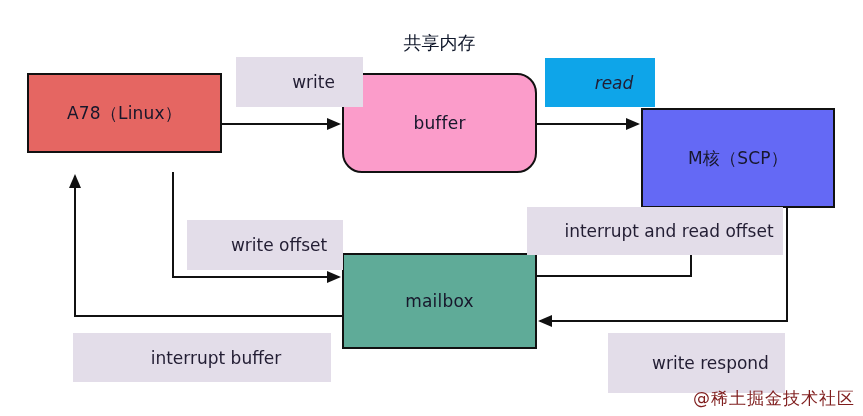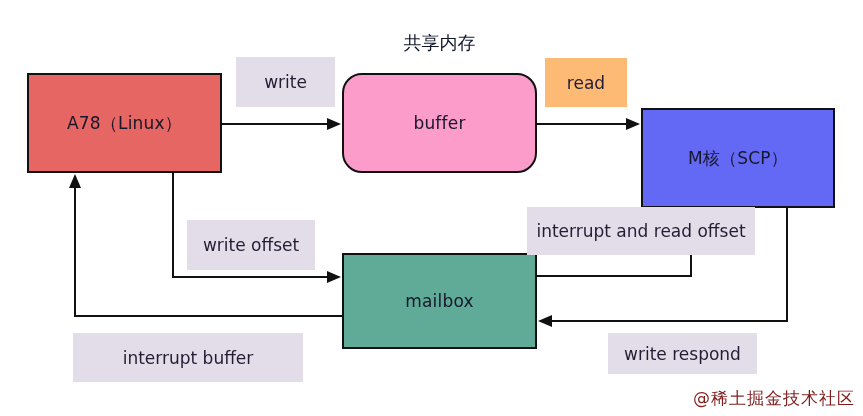--- a/index.html
+++ b/index.html
@@ -31,38 +31,39 @@
     position: absolute;
     box-sizing: border-box;
     border: 2px solid #111111;
     display: flex;
     align-items: center;
     justify-content: center;
     font-size: 17px;
     color: #17172b;
     letter-spacing: 0.2px;
   }
-  #node-a78     { left: 27px;  top: 73px;  width: 195px; height: 100px; }
+  #node-a78     { left: 27px;  top: 73px;  width: 195px; height: 80px; }
   #node-buffer  { left: 342px; top: 73px;  width: 195px; height: 100px; border-radius: 20px; }
   #node-mcore   { left: 641px; top: 73px;  width: 194px; height: 100px; margin-top: 35px; }
   #node-mailbox { left: 342px; top: 253px; width: 195px; height: 96px; }
   .chip {
     position: absolute;
     display: flex;
     align-items: center;
     justify-content: center;
     font-size: 17px;
     color: #221d33;
+    padding-left: 28px;
   }
   #chip-write             { left: 236px; top: 57px;  width: 99px;  height: 50px; }
   #chip-read              { left: 545px; top: 58px;  width: 82px;  height: 49px; }
   #chip-write-offset      { left: 187px; top: 220px; width: 128px; height: 50px; }
   #chip-interrupt-read    { left: 527px; top: 207px; width: 228px; height: 48px; }
   #chip-interrupt-respond { left: 73px;  top: 333px; width: 230px; height: 49px; }
-  #chip-write-respond     { left: 608px; top: 333px; width: 149px; height: 41px; }
+  #chip-write-respond     { left: 608px; top: 333px; width: 149px; height: 60px; }
   .diagram-title {
     position: absolute;
     left: 342px;
     top: 31px;
     width: 195px;
     text-align: center;
     font-size: 18px;
     color: #0f172a;
   }
   .watermark {
@@ -98,21 +99,21 @@
   <div class="node" id="node-a78" style="background-color: rgb(229, 102, 98);">A78（Linux）</div>
 
   <div class="node" id="node-buffer" style="background-color: rgb(251, 156, 202);">buffer</div>
 
   <div class="node" id="node-mcore" style="background-color: rgb(100, 105, 245);">M核（SCP）</div>
 
   <div class="node" id="node-mailbox" style="background-color: rgb(95, 171, 152);">mailbox</div>
 
   <div class="chip" id="chip-write" style="background-color: rgb(227, 221, 233);">write</div>
 
-  <div class="chip" id="chip-read" style="background-color: #fdba74;">read</div>
+  <div class="chip" id="chip-read" style="background-color: #0ea5e9; font-style: italic;">read</div>
 
   <div class="chip" id="chip-write-offset" style="background-color: rgb(227, 221, 233);">write offset</div>
 
   <div class="chip" id="chip-interrupt-read" style="background-color: rgb(227, 221, 233);">interrupt and read offset</div>
 
   <div class="chip" id="chip-interrupt-respond" style="background-color: rgb(227, 221, 233);">interrupt buffer</div>
 
   <div class="chip" id="chip-write-respond" style="background-color: rgb(227, 221, 233);">write respond</div>
 
   <div class="watermark">@稀土掘金技术社区</div>

